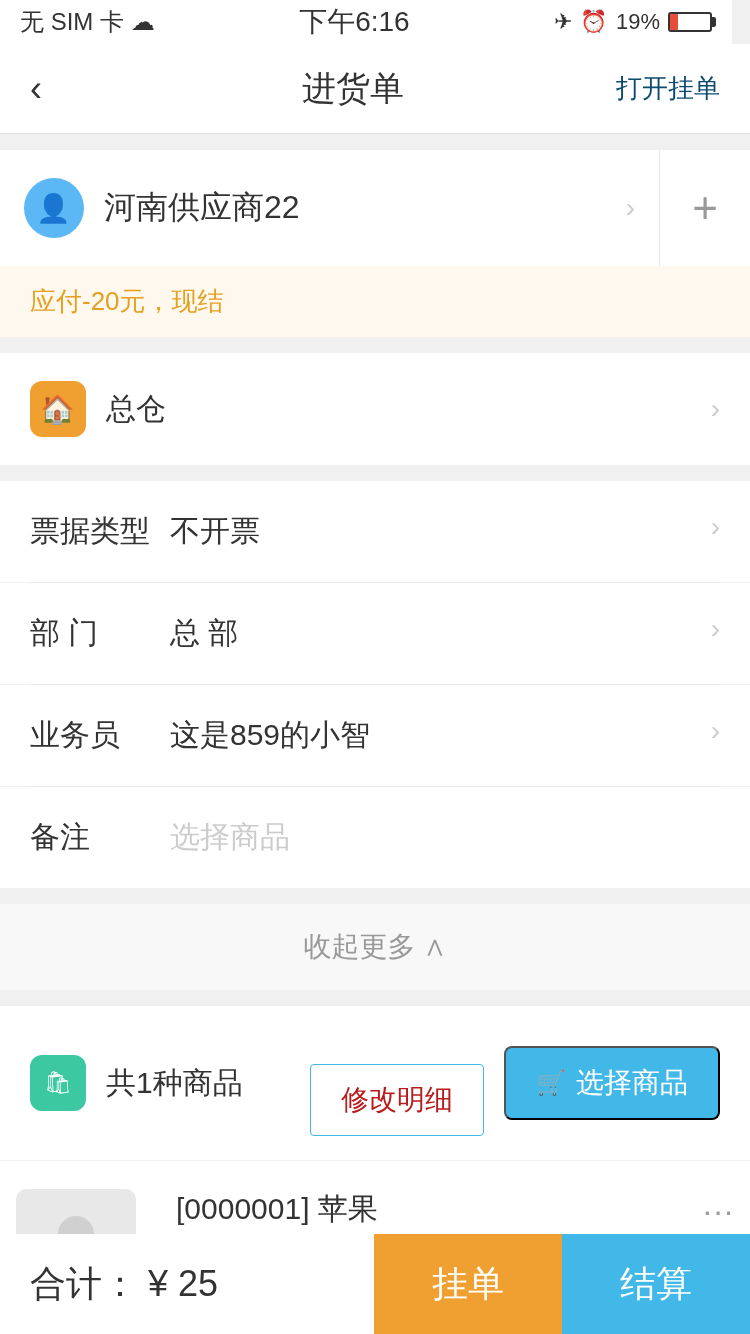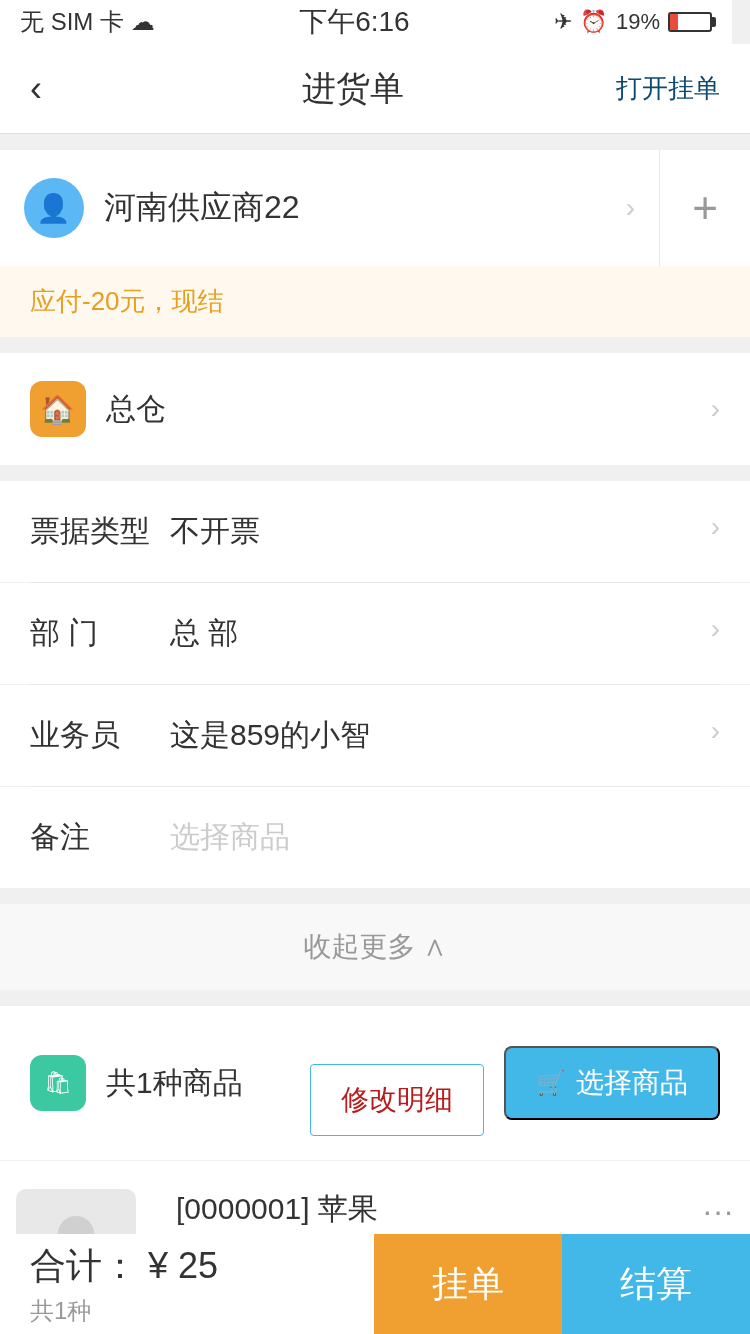--- a/index.html
+++ b/index.html
@@ -354,17 +354,16 @@
 </div>
 
 <div class="bottom-padding"></div>
 
 <div class="footer">
   <div class="footer-total">
     <div class="footer-total-amount">
       <span>合计：</span>
       <span>¥ 25</span>
     </div>
-    <div class="footer-total-count">共1种</div>
   </div>
   <div class="footer-btn-hang">挂单</div>
   <div class="footer-btn-checkout">结算</div>
 </div>
 
 </body></html>

